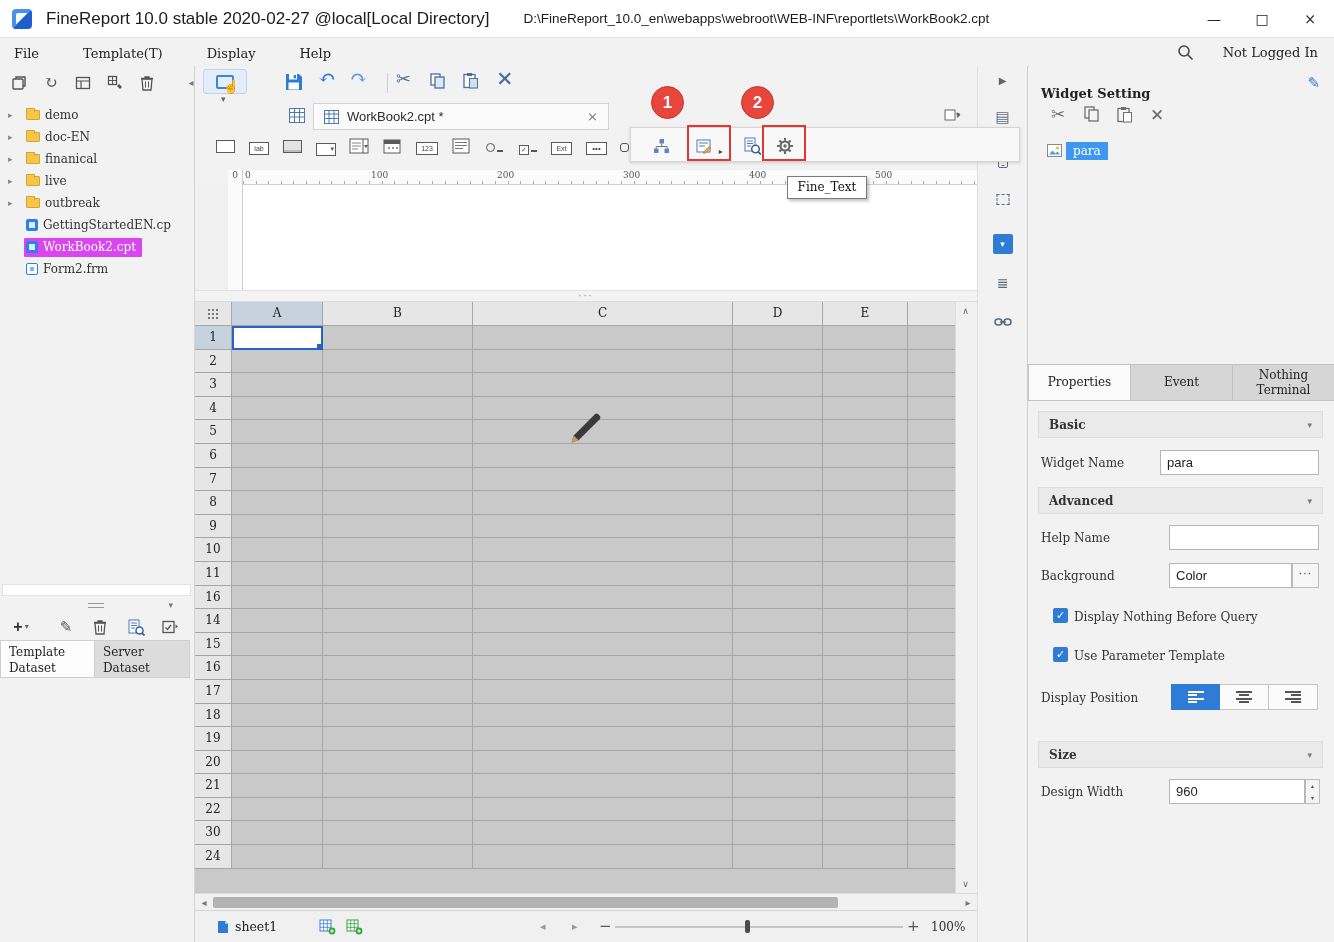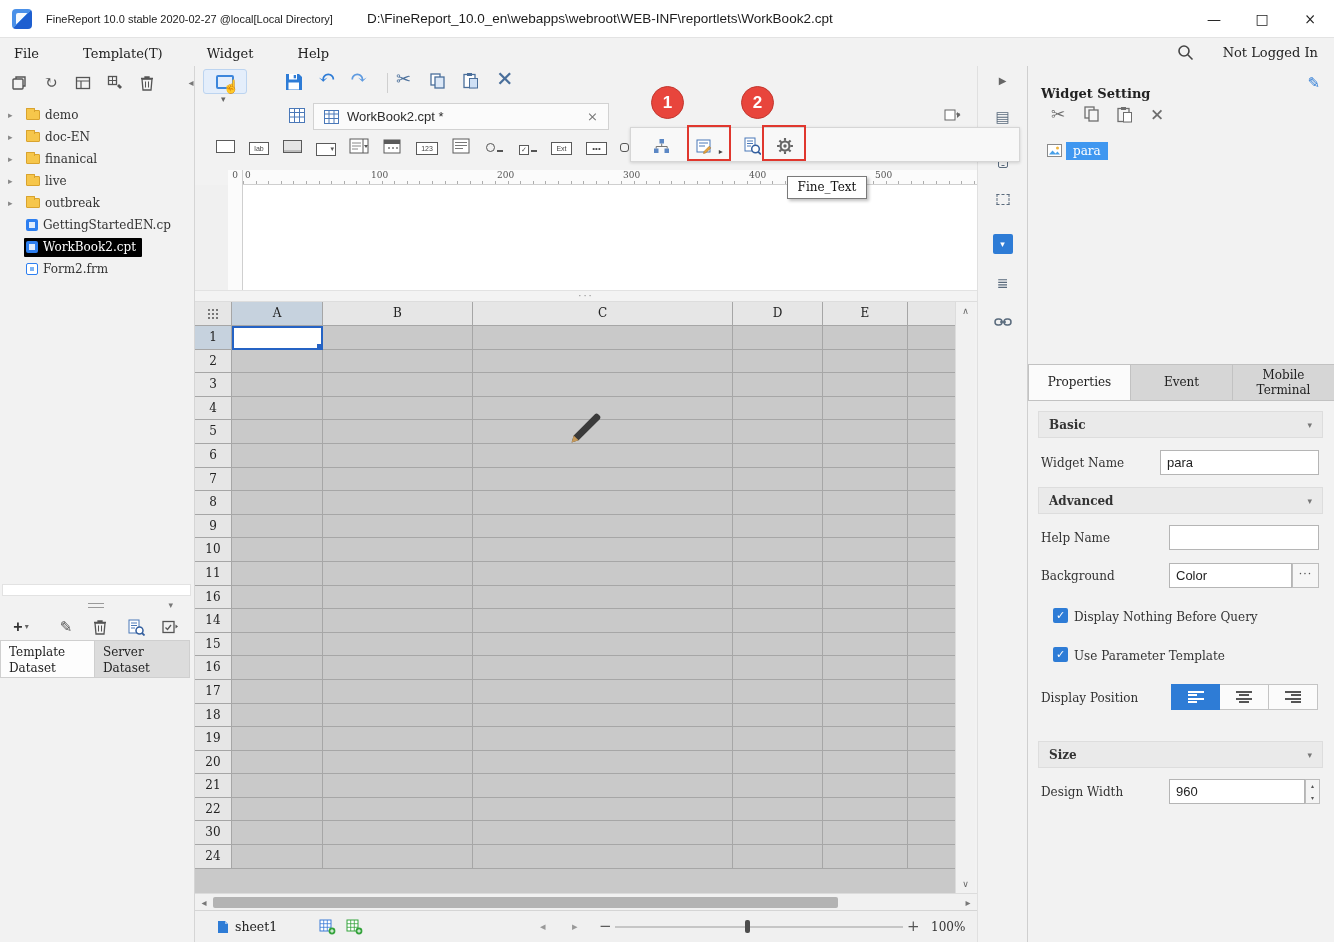--- a/index.html
+++ b/index.html
@@ -10,40 +10,40 @@
 .sans{font-family:"Liberation Sans","DejaVu Sans",sans-serif}
 .icon{display:inline-flex;align-items:center;justify-content:center;line-height:1}
 
 
 .titlebar{left:0;top:0;width:1334px;height:38px;background:#fff;border-bottom:1px solid #e3e3e3;
   display:flex;align-items:center;padding-left:12px}
 .logo{width:20px;height:20px;border-radius:4px;background:linear-gradient(135deg,#4a90e8 0 52%,#1e5fd0 52%);
   position:relative;flex:none}
 .logo::after{content:'';position:absolute;left:4px;top:4px;width:12px;height:12px;
   background:linear-gradient(135deg,rgba(255,255,255,.95) 0 46%,transparent 46%);border-radius:2px}
-.t-text{margin-left:14px;font-size:11px;color:#1c1c1c}
+.t-text{margin-left:14px;font-size:17px;color:#1c1c1c}
 .t-path{margin-left:34px;font-size:13.5px;color:#1c1c1c}
 .wbtns{position:absolute;right:0;top:0;height:38px;display:flex}
 .wbtn{width:48px;height:38px;display:flex;align-items:center;justify-content:center;font-size:14px;color:#222;cursor:default}
 
 
 .menubar{left:0;top:38px;width:1334px;height:30px;display:flex;align-items:center;background:#f2f2f2}
 .menu-item{padding:5px 14px;margin-right:16px;font-size:13px;color:#222}
 .login{position:absolute;right:16px;top:45px;font-size:13px;color:#222}
 .searchicon{position:absolute;right:140px;top:44px}
 
 
 .left-panel{left:0;top:66px;width:195px;height:876px;background:#f2f2f2;border-right:1px solid #d5d5d5}
 .lp-tool{position:absolute;left:0;top:4px;width:100%;height:26px}
 .lp-tool .icon{position:absolute;top:2px;width:22px;height:22px;color:#555}
 .tree{position:absolute;left:0;top:38px;width:100%}
 .tree-item{display:flex;align-items:center;height:22px;padding-left:8px;white-space:nowrap}
 .tree-arrow{width:16px;flex:none;color:#888;font-size:9px}
 .tree-hl{display:inline-flex;align-items:center;height:19px;padding:0 6px 0 2px;border-radius:1px}
-.tree-item.sel .tree-hl{background:#000000;color:#fff}
+.tree-item.sel .tree-hl{background:#d946ef;color:#fff}
 .tree-label{font-size:12px}
 .folder-icon{width:14px;height:10px;background:#f6c64b;border:1px solid #d9a32e;border-radius:1px;
   position:relative;margin-right:5px;flex:none}
 .folder-icon::before{content:'';position:absolute;top:-3px;left:-1px;width:7px;height:3px;background:#f6c64b;
   border:1px solid #d9a32e;border-bottom:none;border-radius:1px 1px 0 0}
 .file-icon{width:12px;height:12px;background:#2d7ff0;border-radius:2px;margin-right:5px;flex:none;position:relative}
 .file-icon::after{content:'';position:absolute;left:3px;top:3px;right:3px;bottom:3px;background:rgba(255,255,255,.85)}
 .file-icon.frm{background:#fff;border:1px solid #2d7ff0}
 .file-icon.frm::after{background:#7db4f5}
 .lp-scroll{position:absolute;left:2px;top:518px;width:189px;height:12px;background:#fff;border:1px solid #e2e2e2}
@@ -185,21 +185,21 @@
       <span class="wbtn">—</span>
       <span class="wbtn">□</span>
       <span class="wbtn">×</span>
     </span>
   </div>
 
   <div class="menubar abs">
     <span style="display:flex">
         <span class="menu-item">File</span>
         <span class="menu-item">Template(T)</span>
-        <span class="menu-item">Widget</span>
+        <span class="menu-item">Display</span>
         <span class="menu-item">Help</span>
       </span>
   </div>
   <span class="searchicon icon">
     <svg width="17" height="17">
         <circle cx="7" cy="7" r="5" fill="none" stroke="#444" stroke-width="1.6"></circle>
         <path d="M10.8 10.8L15.5 15.5" stroke="#444" stroke-width="1.6"></path>
       </svg>
   </span>
   <span class="login">Not Logged In</span>
@@ -791,21 +791,21 @@
           <rect x="0.5" y="0.5" width="14" height="12" fill="#fff" stroke="#8a8a8a"></rect>
           <path d="M2 10.5l3.5-4 3 3 2-2 2.5 3z" fill="#48a0e8"></path>
           <circle cx="10.5" cy="4" r="1.5" fill="#f0b43c"></circle>
         </svg>
     </span>
     <span class="para-label">para</span>
 
     <div class="rp-tabs">
         <div class="rp-tab sel">Properties</div>
         <div class="rp-tab">Event</div>
-        <div class="rp-tab">Mobile Terminal</div>
+        <div class="rp-tab">Nothing Terminal</div>
       </div>
 
     <div class="section-bar" style="top:345px">
       <span>Basic</span>
       <span class="car">▾</span>
     </div>
     <span class="flabel" style="top:390px">Widget Name</span>
     <div class="inputbox" style="left:132px;top:384px;width:159px">para</div>
 
     <div class="section-bar" style="top:421px">

